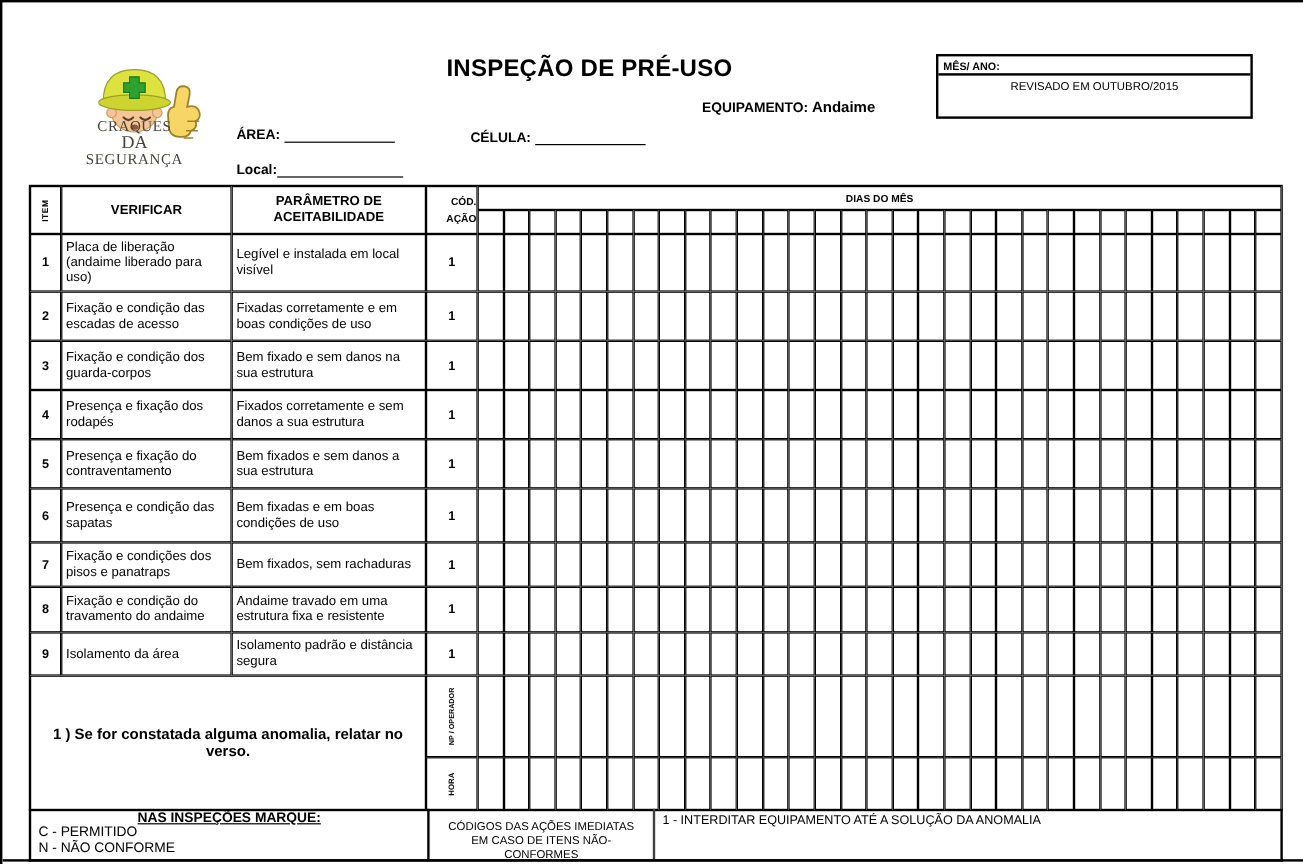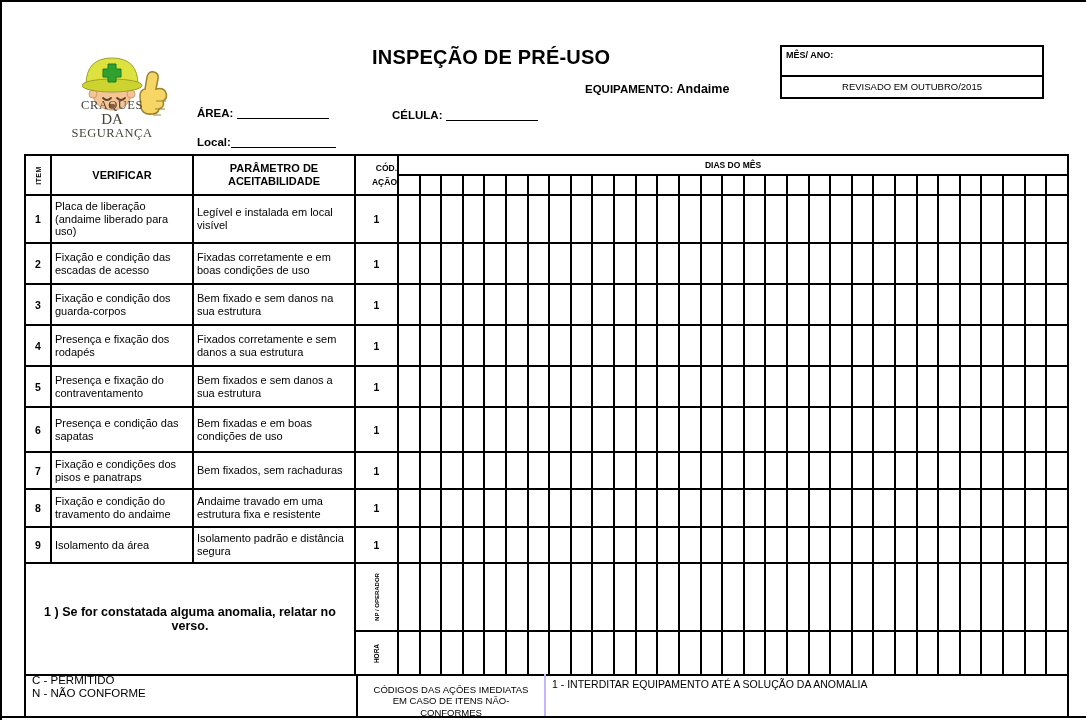--- a/index.html
+++ b/index.html
@@ -10,21 +10,21 @@
   }
   .abs{position:absolute;}
   
   #title{left:370px;top:44px;width:340px;text-align:left;font-size:20px;font-weight:bold;letter-spacing:.2px;}
   .fld{font-size:11.5px;font-weight:bold;white-space:nowrap;margin-top:25px;}
   .line{display:inline-block;border-bottom:1.5px solid #000;height:12px;vertical-align:bottom;margin-left:4px;}
   #equip{left:583px;top:80px;font-size:11.5px;font-weight:bold;}
   #equip .val{font-size:12.5px;}
   
   #mesbox{left:778px;top:43px;width:264px;height:54px;border:2px solid #000;box-sizing:border-box;}
-  #mesbox .r1{height:30px;border-bottom:2px solid #000;box-sizing:border-box;font-size:9px;font-weight:bold;padding:3px 0 0 4px;}
+  #mesbox .r1{height:16px;border-bottom:2px solid #000;box-sizing:border-box;font-size:9px;font-weight:bold;padding:3px 0 0 4px;}
   #mesbox .r2{height:22px;font-size:9.5px;text-align:center;padding-top:4px;}
   
   #logo-svg{left:80px;top:50px;}
   #logo-text{left:52px;top:96px;width:116px;text-align:center;font-family:"Liberation Serif",serif;color:#45453a;}
   #logo-text div{line-height:14px;}
   .lg1{font-size:12.5px;letter-spacing:.5px;}
   .lg2{font-size:15px;}
   
   #tbl{position:absolute;left:22px;top:152px;border-collapse:separate;border-spacing:0;
        table-layout:fixed;width:1045px;border:1px solid #000;}
@@ -42,21 +42,21 @@
   .v-np{font-size:6px;}
   .v-hora{font-size:6.5px;}
   
   #footer{left:22px;top:672px;width:1045px;height:44px;box-sizing:border-box;display:flex;
           border-left:2px solid #000;border-right:2px solid #000;border-bottom:2px solid #000;}
   #footer .sec{box-sizing:border-box;height:100%;}
   #f-marque{width:330px;}
   #f-marque .t{font-size:11.5px;font-weight:bold;text-decoration:underline;text-align:center;margin-top:2px;}
   #f-marque .o{font-size:11.5px;padding-left:6px;line-height:13px;}
   #f-cod{width:188px;border-left:2px solid #000;font-size:9.5px;text-align:center;line-height:1.2;padding-top:10px;}
-  #f-acao{flex:1;border-left:2px solid #c4b5fd;font-size:10.5px;padding:3px 0 0 6px;line-height:14px;}
+  #f-acao{flex:1;border-left:2px solid #404040;font-size:10.5px;padding:3px 0 0 6px;line-height:14px;}
   #bottomline{left:0;top:714px;width:1086px;height:2px;background:#000;}
 </style>
 </head>
 <body>
 
 <div id="page">
 
   <svg id="logo-svg" class="abs" width="95" height="70" viewBox="0 0 95 70">
     <ellipse cx="30" cy="42" rx="19" ry="16" fill="#f5c497" stroke="#d19a63" stroke-width="1"></ellipse>
     <circle cx="11" cy="42" r="4" fill="#f5c497" stroke="#d19a63" stroke-width="1"></circle>
@@ -591,20 +591,21 @@
           <td class="day"></td>
           <td class="day"></td>
           <td class="day"></td>
           <td class="day"></td>
         </tr>
       </tbody>
     </table>
 
   <div id="footer" class="abs">
     <div class="sec" id="f-marque">
+      <div class="t">NAS INSPEÇÕES MARQUE:</div>
       <div class="o">C - PERMITIDO</div>
       <div class="o">N - NÃO CONFORME</div>
     </div>
     <div class="sec" id="f-cod">
       <div>CÓDIGOS DAS AÇÕES IMEDIATAS</div>
       <div>EM CASO DE ITENS NÃO-</div>
       <div>CONFORMES</div>
     </div>
     <div class="sec" id="f-acao">
       <div>1 - INTERDITAR EQUIPAMENTO ATÉ A SOLUÇÃO DA ANOMALIA</div>

